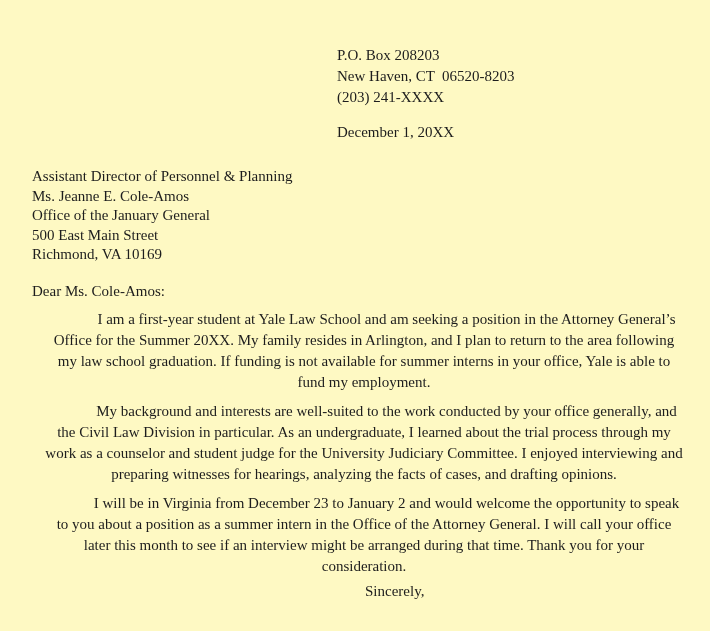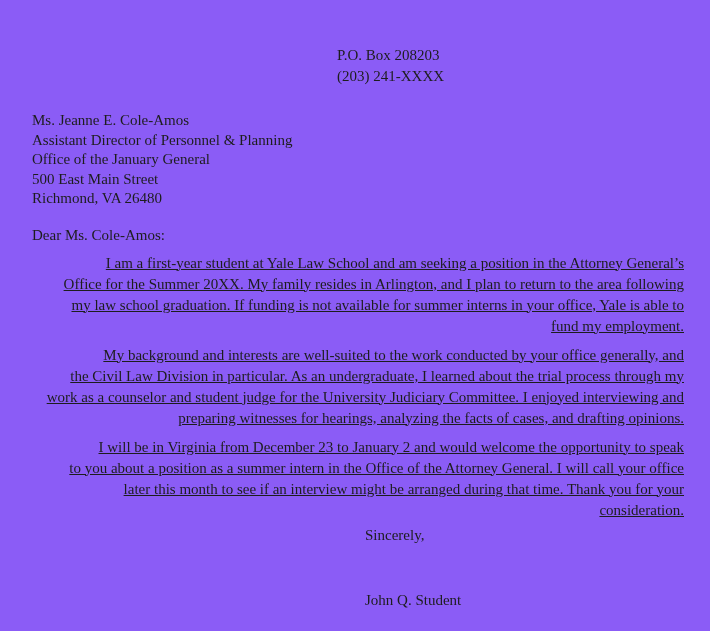--- a/index.html
+++ b/index.html
@@ -14,21 +14,21 @@
     font-family: "Liberation Serif", "DejaVu Serif", serif;
     font-size: 15px;
     color: #1d1d1d;
     -webkit-font-smoothing: antialiased;
   }
   .letter {
     box-sizing: border-box;
     width: 710px;
     height: 631px;
     padding: 45px 26px 0 32px;
-    background: #8b5cf6;
+    background: #fef9c3;
   }
   .sender-block {
     margin-left: 305px;
     line-height: 21px;
   }
   .sender-block .line,
   .recipient-block .line {
     white-space: pre-wrap;
   }
   .date-line {
@@ -41,52 +41,53 @@
     line-height: 19.5px;
   }
   .salutation {
     margin-top: 16px;
     line-height: 20px;
   }
   p.body-paragraph {
     margin: 8px 0 0 12px;
     line-height: 21px;
     text-indent: 45px;
-    text-align: right;
-    text-decoration: underline;
+    text-align: center;
   }
   .closing {
     margin-left: 333px;
     margin-top: 4px;
     line-height: 21px;
     font-family: Liberation Serif, serif;
   }
   .signature {
     margin-left: 333px;
     margin-top: 44px;
     line-height: 21px;
   }
 </style>
 </head>
 <body>
 
 <div class="letter">
 
   <div class="sender-block">
     <div class="line">P.O. Box 208203</div>
+    <div class="line">New Haven, CT  06520-8203</div>
     <div class="line">(203) 241-XXXX</div>
   </div>
 
+  <div class="date-line">December 1, 20XX</div>
 
   <div class="recipient-block">
+    <div class="line">Assistant Director of Personnel &amp; Planning</div>
     <div class="line">Ms. Jeanne E. Cole-Amos</div>
-    <div class="line">Assistant Director of Personnel &amp; Planning</div>
     <div class="line">Office of the January General</div>
     <div class="line">500 East Main Street</div>
-    <div class="line">Richmond, VA 26480</div>
+    <div class="line">Richmond, VA 10169</div>
   </div>
 
   <div class="salutation">Dear Ms. Cole-Amos:</div>
 
   <p class="body-paragraph">I am a first-year student at Yale Law School and am seeking a position in the Attorney General’s Office for the Summer 20XX. My family resides in Arlington, and I plan to return to the area following my law school graduation. If funding is not available for summer interns in your office, Yale is able to fund my employment.</p>
   <p class="body-paragraph">My background and interests are well-suited to the work conducted by your office generally, and the Civil Law Division in particular. As an undergraduate, I learned about the trial process through my work as a counselor and student judge for the University Judiciary Committee. I enjoyed interviewing and preparing witnesses for hearings, analyzing the facts of cases, and drafting opinions.</p>
   <p class="body-paragraph">I will be in Virginia from December 23 to January 2 and would welcome the opportunity to speak to you about a position as a summer intern in the Office of the Attorney General. I will call your office later this month to see if an interview might be arranged during that time. Thank you for your consideration.</p>
 
   <div class="closing">Sincerely,</div>
 

